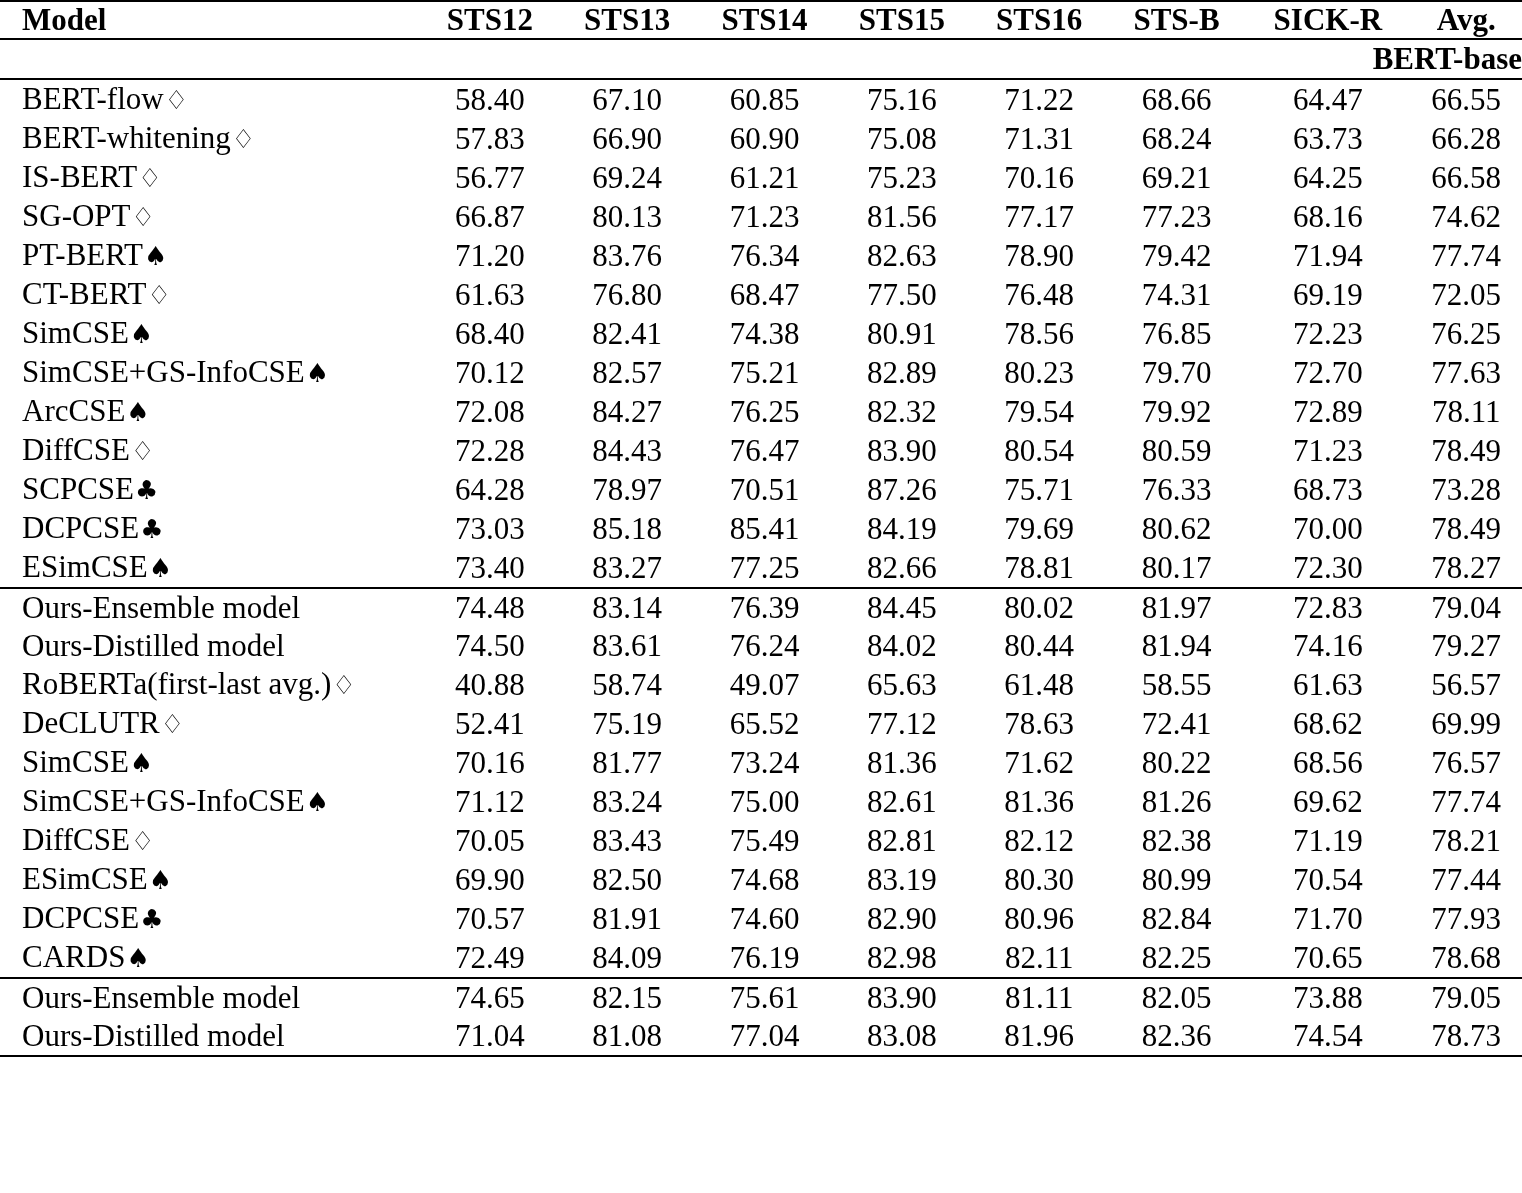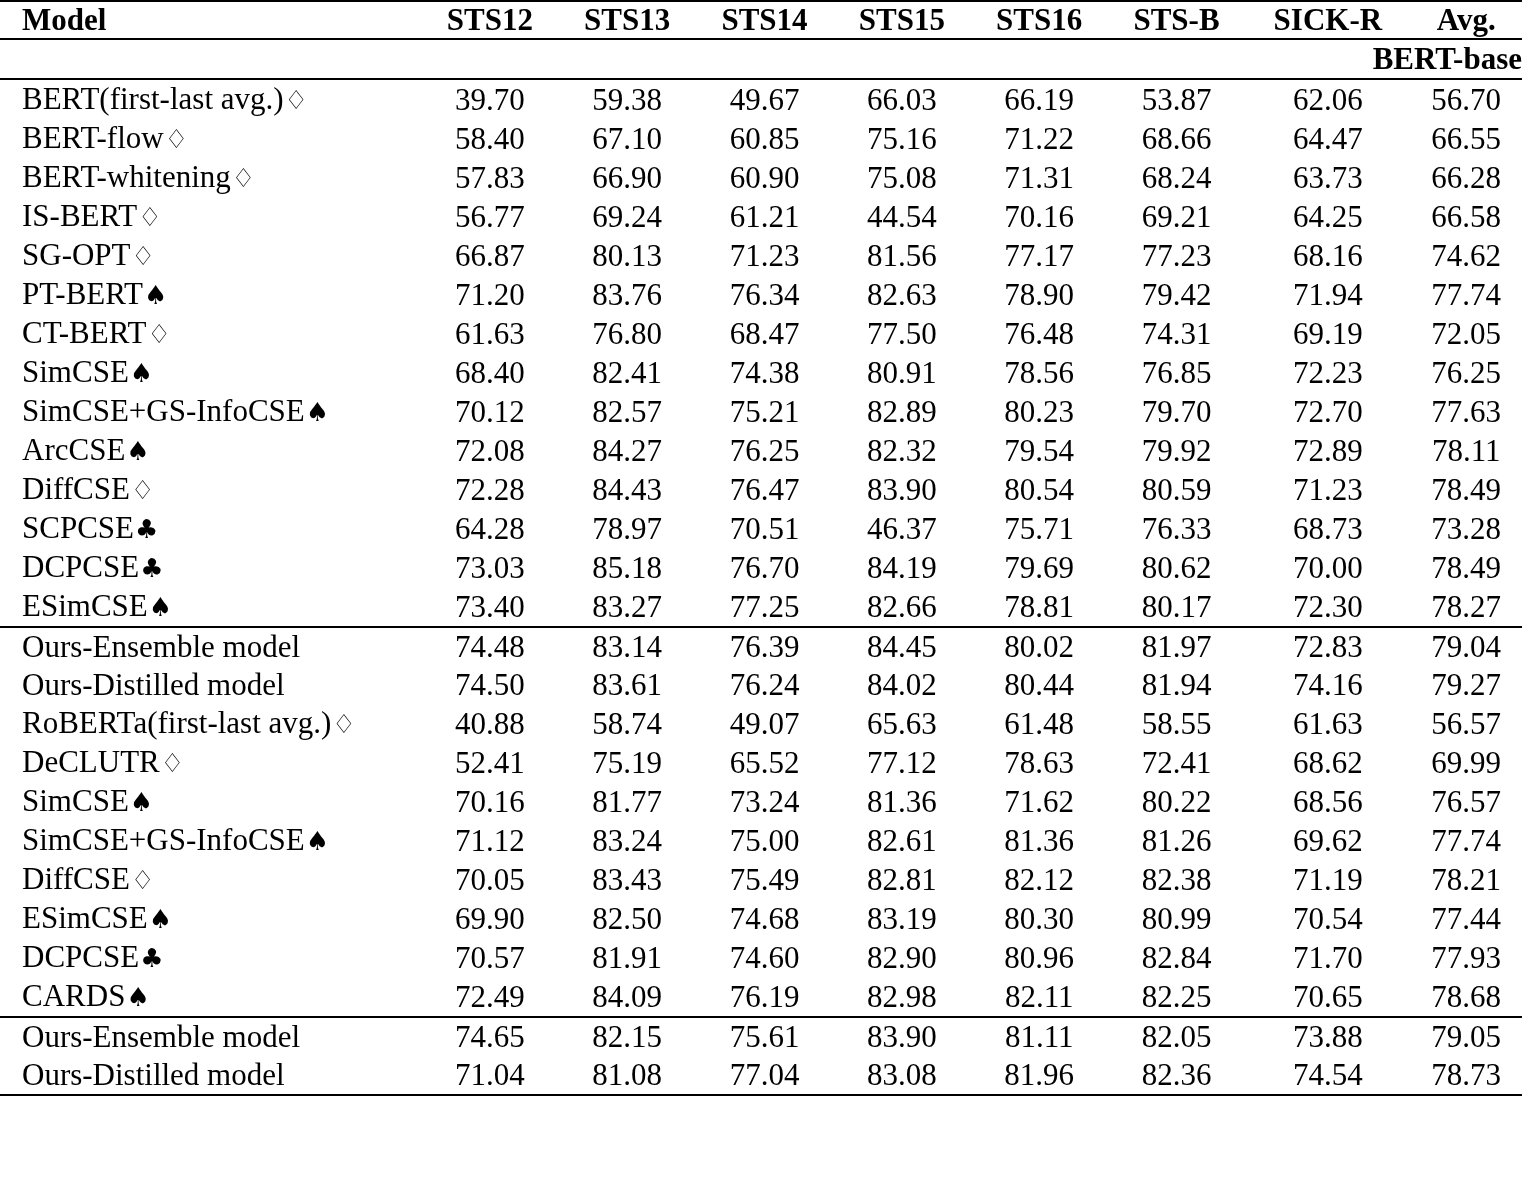--- a/index.html
+++ b/index.html
@@ -65,31 +65,20 @@
       <th>STS-B</th>
       <th>SICK-R</th>
       <th>Avg.</th>
     </tr>
   </thead>
   <tbody id="tbody">
       <tr class="section">
         <td colspan="9">BERT-base</td>
       </tr>
       <tr>
-        <td class="model-col"><span>BERT(first-last avg.)</span><span class="sym">♢</span></td>
-        <td>39.70</td>
-        <td>59.38</td>
-        <td>49.67</td>
-        <td>66.03</td>
-        <td>66.19</td>
-        <td>53.87</td>
-        <td>62.06</td>
-        <td>56.70</td>
-      </tr>
-      <tr>
         <td class="model-col"><span>BERT-flow</span><span class="sym">♢</span></td>
         <td>58.40</td>
         <td>67.10</td>
         <td>60.85</td>
         <td>75.16</td>
         <td>71.22</td>
         <td>68.66</td>
         <td>64.47</td>
         <td>66.55</td>
       </tr>
@@ -102,21 +91,21 @@
         <td>71.31</td>
         <td>68.24</td>
         <td>63.73</td>
         <td>66.28</td>
       </tr>
       <tr>
         <td class="model-col"><span>IS-BERT</span><span class="sym">♢</span></td>
         <td>56.77</td>
         <td>69.24</td>
         <td>61.21</td>
-        <td>44.54</td>
+        <td>75.23</td>
         <td>70.16</td>
         <td>69.21</td>
         <td>64.25</td>
         <td>66.58</td>
       </tr>
       <tr>
         <td class="model-col"><span>SG-OPT</span><span class="sym">♢</span></td>
         <td>66.87</td>
         <td>80.13</td>
         <td>71.23</td>
@@ -190,31 +179,31 @@
         <td class="b">80.54</td>
         <td>80.59</td>
         <td>71.23</td>
         <td>78.49</td>
       </tr>
       <tr>
         <td class="model-col"><span>SCPCSE</span><span class="sym">♣</span></td>
         <td>64.28</td>
         <td>78.97</td>
         <td>70.51</td>
-        <td>46.37</td>
+        <td>87.26</td>
         <td>75.71</td>
         <td>76.33</td>
         <td>68.73</td>
         <td>73.28</td>
       </tr>
       <tr>
         <td class="model-col"><span>DCPCSE</span><span class="sym">♣</span></td>
         <td>73.03</td>
         <td class="b">85.18</td>
-        <td>76.70</td>
+        <td>85.41</td>
         <td>84.19</td>
         <td>79.69</td>
         <td>80.62</td>
         <td>70.00</td>
         <td>78.49</td>
       </tr>
       <tr>
         <td class="model-col"><span>ESimCSE</span><span class="sym">♠</span></td>
         <td>73.40</td>
         <td>83.27</td>

